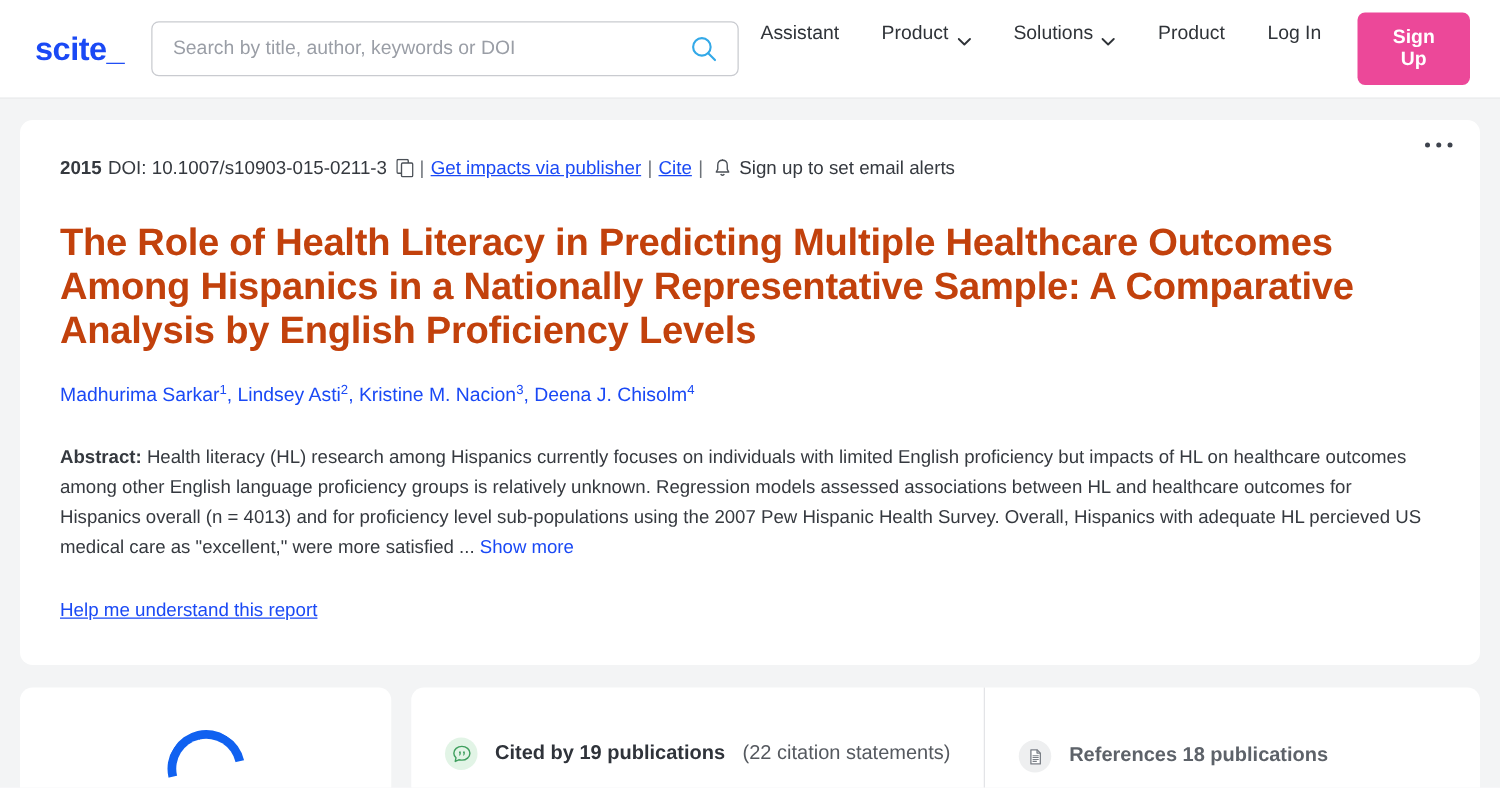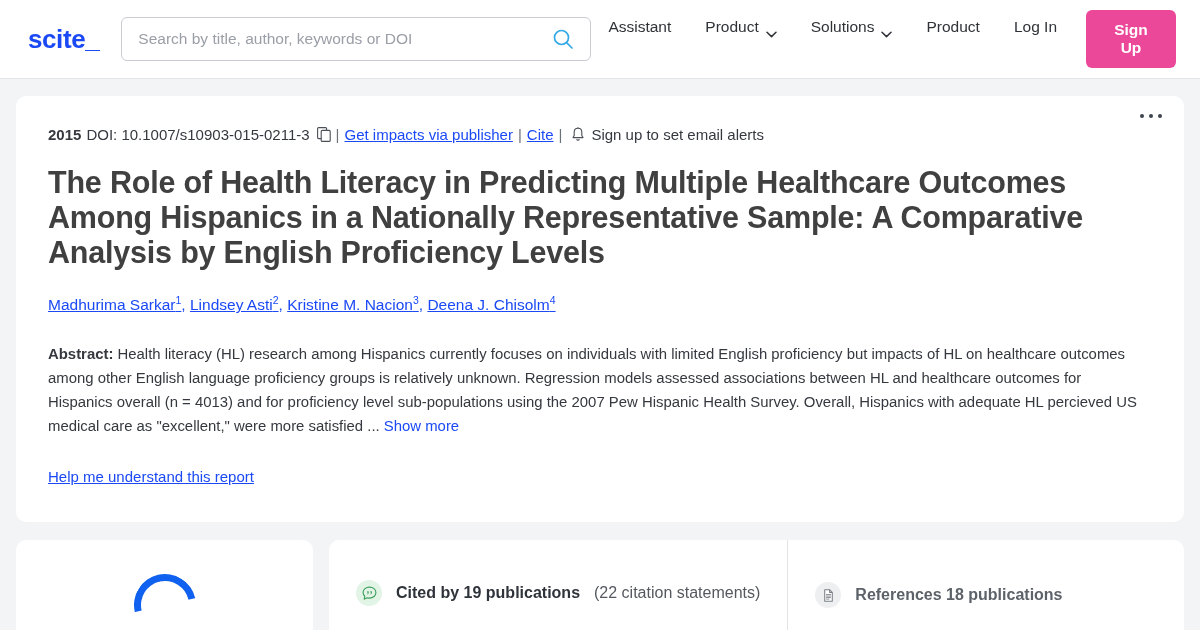--- a/index.html
+++ b/index.html
@@ -122,36 +122,36 @@
   .sep { color: #6d7279; margin: 0 5px; }
   .meta-link {
     color: #1a49f5;
     text-decoration: underline;
     cursor: pointer;
   }
   .bell-icon { width: 14px; height: 16px; display:inline-block; margin: 0 6px 0 4px; vertical-align: -3px;}
   .alerts-text { color: #35393f; }
 
   .title {
-    margin-top: 22px;
+    margin-top: 34px;
     font-size: 30.5px;
     line-height: 1.14;
     font-weight: 700;
-    color: #404040;
+    color: #c2410c;
     letter-spacing: -0.2px;
     max-width: 1060px;
   }
 
   .authors {
     margin-top: 25px;
     font-size: 15.5px;
     color: #1a49f5;
     line-height: 1.3;
   }
-  .authors .a { cursor: pointer; text-decoration: underline; }
+  .authors .a { cursor: pointer; }
   .authors sup { font-size: 10.5px; vertical-align: super; }
   .authors .comma { color: #1a49f5; }
 
   .abstract {
     margin-top: 26px;
     font-size: 14.9px;
     line-height: 1.62;
     color: #35393f;
     max-width: 1098px;
   }

